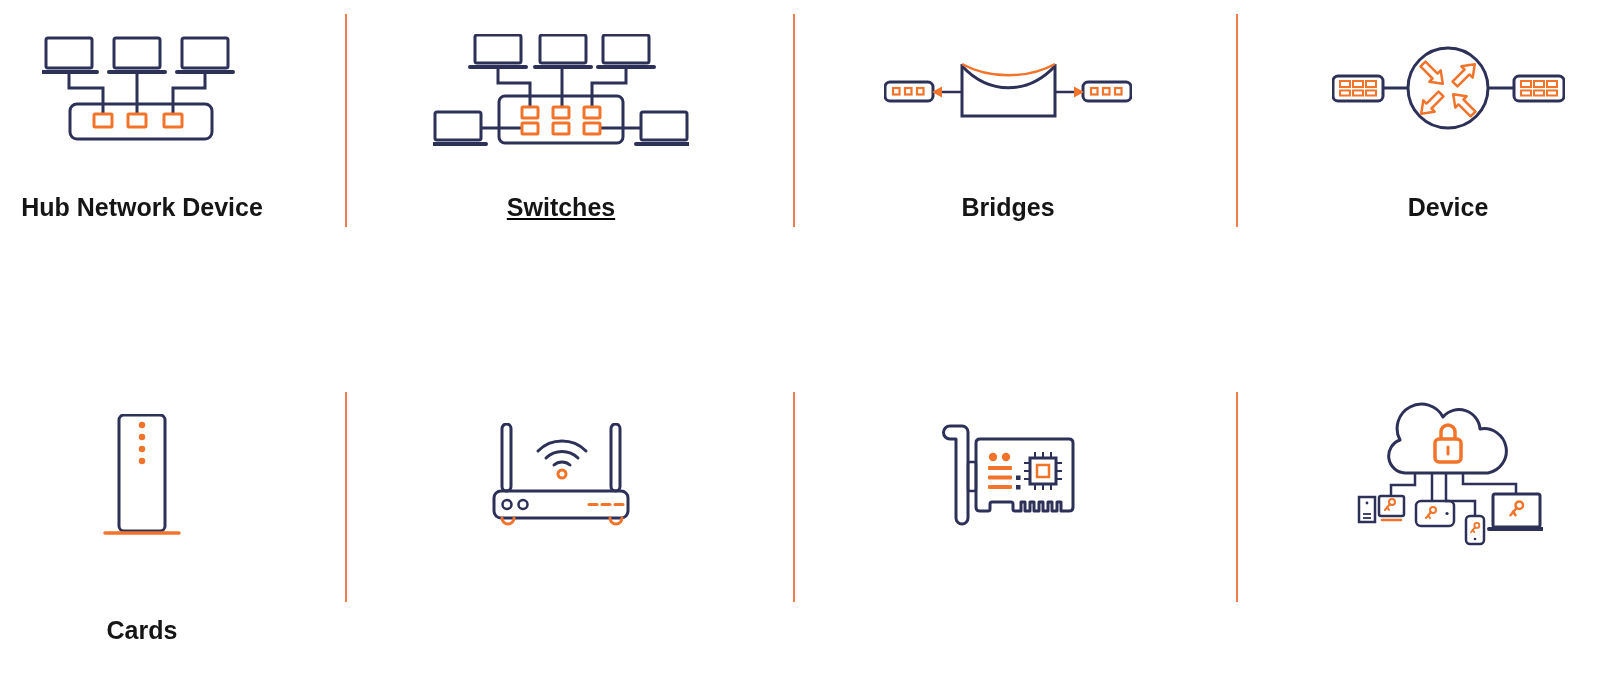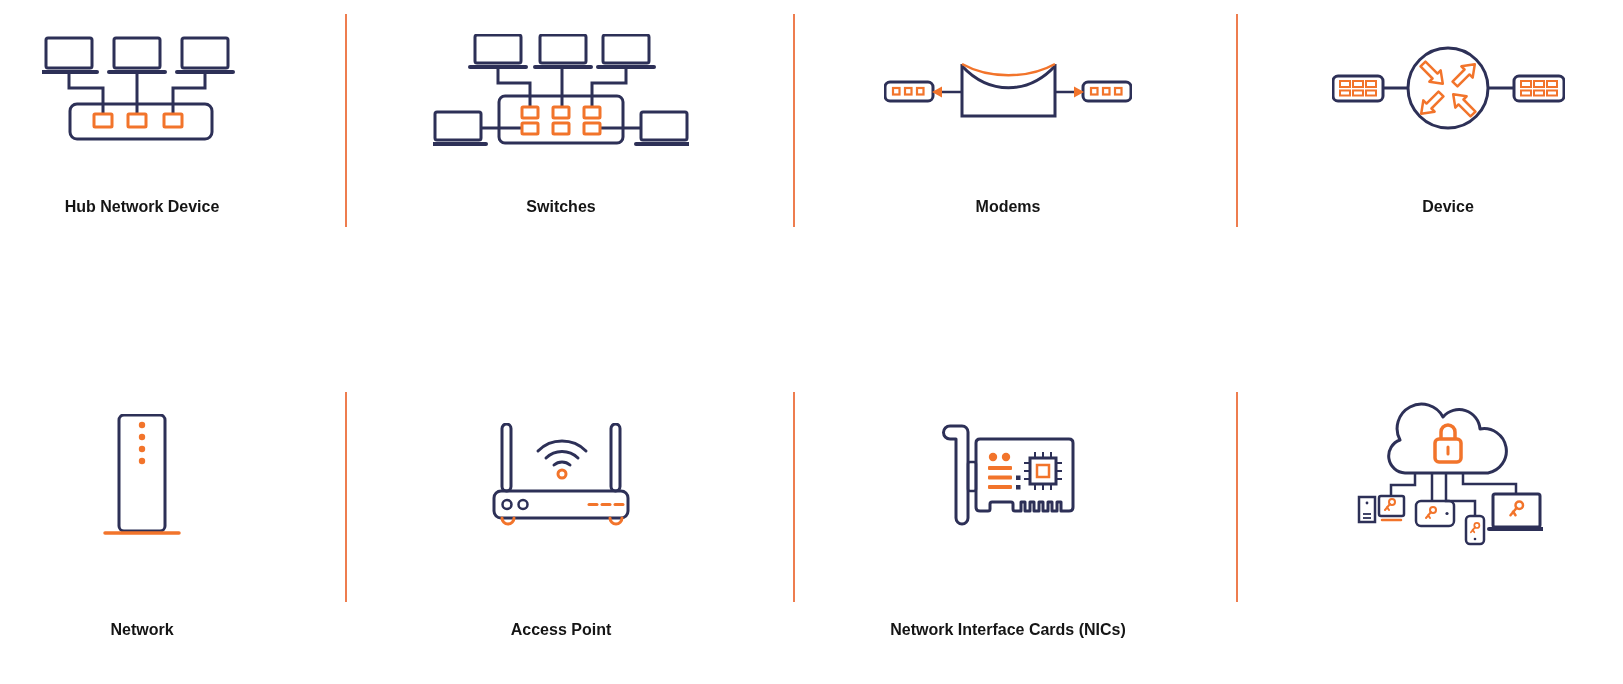--- a/index.html
+++ b/index.html
@@ -37,21 +37,21 @@
     display:flex;
     align-items:center;
     justify-content:center;
   }
   .row1 .icon-wrap { height:180px; }
   .row2 .icon-wrap { height:266px; }
 
   .card-label {
     margin-top:12px;
     line-height:30px;
-    font-size:16px;
+    font-size:25px;
     font-weight:700;
     color:#151515;
     white-space:nowrap;
     text-align:center;
   }
   .row2 .card-label { margin-top:7px; }
 
   svg { display:block; }
 </style>
 </head>
@@ -84,21 +84,21 @@
         <g stroke="#F2742B" stroke-width="3">
           <rect x="52" y="78" width="18" height="13" rx="1"></rect>
           <rect x="86" y="78" width="18" height="13" rx="1"></rect>
           <rect x="122" y="78" width="18" height="13" rx="1"></rect>
         </g>
       </svg>
     </div>
     <div class="card-label">Hub Network Device</div>
   </div>
 
-  <div class="cell row1" style="left:346px;">
+  <div class="cell row1" style="left:346px;text-decoration:underline;">
     <div class="icon-wrap">
       <svg width="256" height="112" viewBox="0 0 256 112" fill="none">
         <g stroke="#2D3057" stroke-width="3">
           <rect x="42" y="1" width="46" height="28" rx="2"></rect>
           <rect x="107" y="1" width="46" height="28" rx="2"></rect>
           <rect x="170" y="1" width="46" height="28" rx="2"></rect>
           <path d="M37,33 H93" stroke-width="4" stroke-linecap="round"></path>
           <path d="M102,33 H158" stroke-width="4" stroke-linecap="round"></path>
           <path d="M165,33 H221" stroke-width="4" stroke-linecap="round"></path>
           <rect x="2" y="78" width="46" height="28" rx="2"></rect>
@@ -142,21 +142,21 @@
           <rect x="21" y="30" width="6.5" height="6.5"></rect>
           <rect x="33" y="30" width="6.5" height="6.5"></rect>
           <rect x="207" y="30" width="6.5" height="6.5"></rect>
           <rect x="219" y="30" width="6.5" height="6.5"></rect>
           <rect x="231" y="30" width="6.5" height="6.5"></rect>
         </g>
         <polygon points="58,28.5 58,39.5 48,34" fill="#F2742B"></polygon>
         <polygon points="190,28.5 190,39.5 200,34" fill="#F2742B"></polygon>
       </svg>
     </div>
-    <div class="card-label">Modems</div>
+    <div class="card-label">Bridges</div>
   </div>
 
   <div class="cell row1" style="left:1233px;">
     <div class="icon-wrap">
       <svg width="233" height="88" viewBox="0 0 233 88" fill="none">
         <g stroke="#2D3057" stroke-width="3">
           <circle cx="116" cy="42" r="40"></circle>
           <rect x="1" y="30" width="50" height="25" rx="5"></rect>
           <rect x="182" y="30" width="50" height="25" rx="5"></rect>
           <path d="M51,42 H76"></path>
@@ -193,21 +193,21 @@
         <rect x="17" y="1" width="46" height="116" rx="5" stroke="#2D3057" stroke-width="3"></rect>
         <path d="M3,119 H77" stroke="#F2742B" stroke-width="3.5" stroke-linecap="round"></path>
         <g fill="#F2742B">
           <circle cx="40" cy="11" r="3.2"></circle>
           <circle cx="40" cy="23" r="3.2"></circle>
           <circle cx="40" cy="35" r="3.2"></circle>
           <circle cx="40" cy="47" r="3.2"></circle>
         </g>
       </svg>
     </div>
-    <div class="card-label">Network</div>
+    <div class="card-label">Cards</div>
   </div>
 
   <div class="cell row2" style="left:346px;">
     <div class="icon-wrap">
       <svg width="140" height="104" viewBox="0 0 140 104" fill="none">
         <g stroke="#2D3057" stroke-width="3">
           <rect x="11" y="1" width="9" height="67" rx="4.5"></rect>
           <rect x="120" y="1" width="9" height="67" rx="4.5"></rect>
           <path d="M47,28 A34,34 0 0 1 95,28" stroke-linecap="round"></path>
           <path d="M55,35 A23,23 0 0 1 87,35" stroke-linecap="round"></path>
@@ -219,21 +219,20 @@
         <g stroke="#F2742B" stroke-width="3" stroke-linecap="round">
           <circle cx="71" cy="51" r="4"></circle>
           <path d="M98,81.5 H106"></path>
           <path d="M111,81.5 H119"></path>
           <path d="M124,81.5 H132"></path>
           <path d="M11,95 a6,6 0 0 0 12,0"></path>
           <path d="M119,95 a6,6 0 0 0 12,0"></path>
         </g>
       </svg>
     </div>
-    <div class="card-label">Access Point</div>
   </div>
 
   <div class="cell row2" style="left:793px;">
     <div class="icon-wrap">
       <svg width="135" height="105" viewBox="0 0 135 105" fill="none">
         <g stroke="#2D3057" stroke-width="3" stroke-linejoin="round">
           <path d="M15,16 H9 A6.5,6.5 0 0 1 9,3 H21 A6,6 0 0 1 27,9 V95 A6,6 0 0 1 15,95 Z"></path>
           <rect x="27" y="39" width="8" height="29" rx="2" stroke-width="2.5"></rect>
           <path d="M39,16 H128 Q132,16 132,20 V84 Q132,88 128,88 H120 V79 H116 V88 H111 V79 H107 V88 H102 V79 H98 V88 H93 V79 H89 V88 H84 V79 H80 V88 H74 Q72,88 72,86 V81 Q72,79 70,79 H51 Q49,79 49,81 V86 Q49,88 47,88 H39 Q35,88 35,84 V20 Q35,16 39,16 Z"></path>
         </g>
@@ -259,21 +258,20 @@
           <path d="M83,40 H89"></path>
             <path d="M83,48 H89"></path>
             <path d="M83,56 H89"></path>
           <path d="M115,40 H121"></path>
             <path d="M115,48 H121"></path>
             <path d="M115,56 H121"></path>
         </g>
         <rect x="96" y="42" width="12" height="12" stroke="#F2742B" stroke-width="2.5" fill="none"></rect>
       </svg>
     </div>
-    <div class="card-label">Network Interface Cards (NICs)</div>
   </div>
 
   <div class="cell row2" style="left:1233px;">
     <div class="icon-wrap">
       <svg width="190" height="148" viewBox="0 0 190 148" fill="none">
         <g stroke="#2D3057" stroke-width="3" stroke-linejoin="round">
           <path d="M52,72 A17,17 0 0 1 47,39 A24,24 0 0 1 90,16 A21,21 0 0 1 127,28 A20,20 0 0 1 135,72 Z"></path>
         </g>
         <g stroke="#2D3057" stroke-width="2.5">
           <path d="M62,72 V84 H38 V95"></path>

